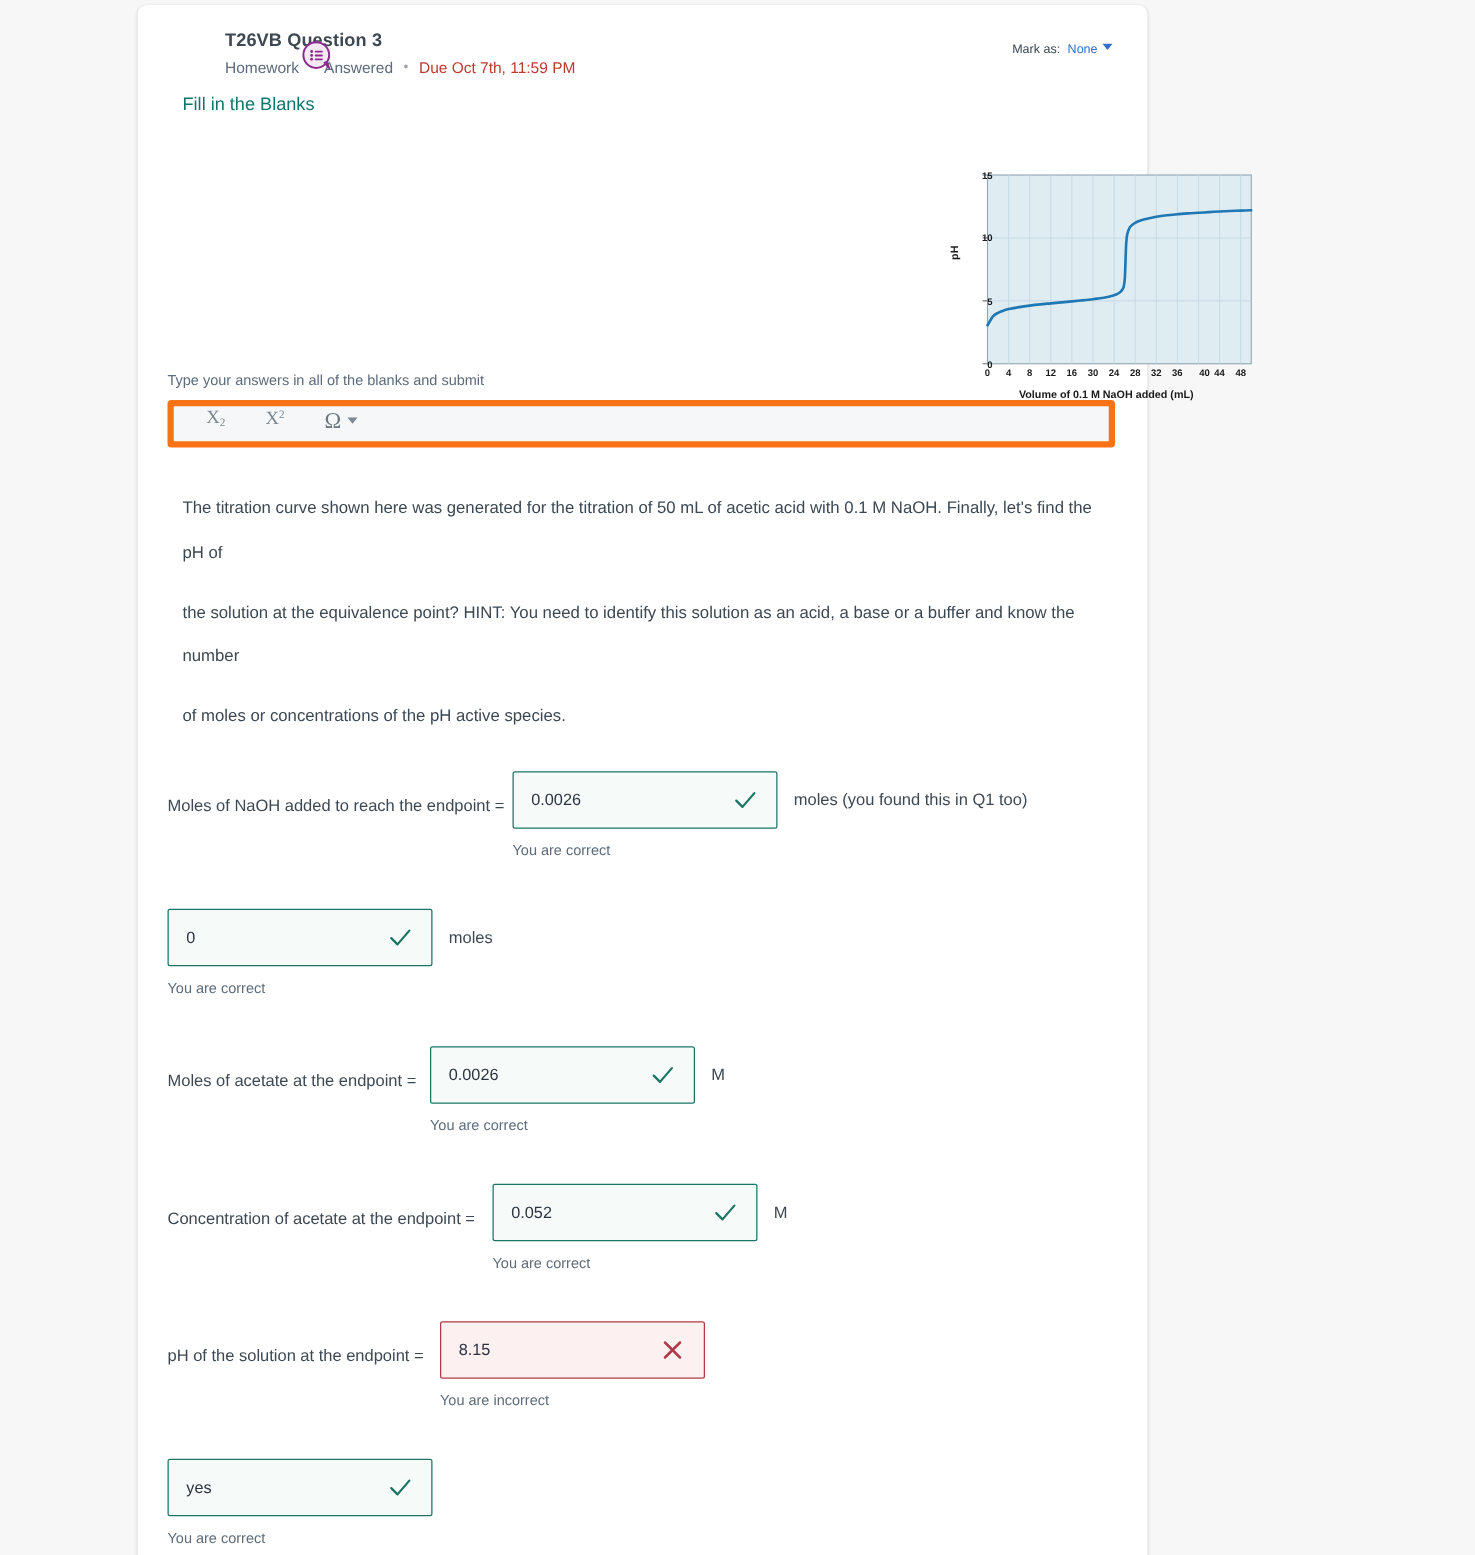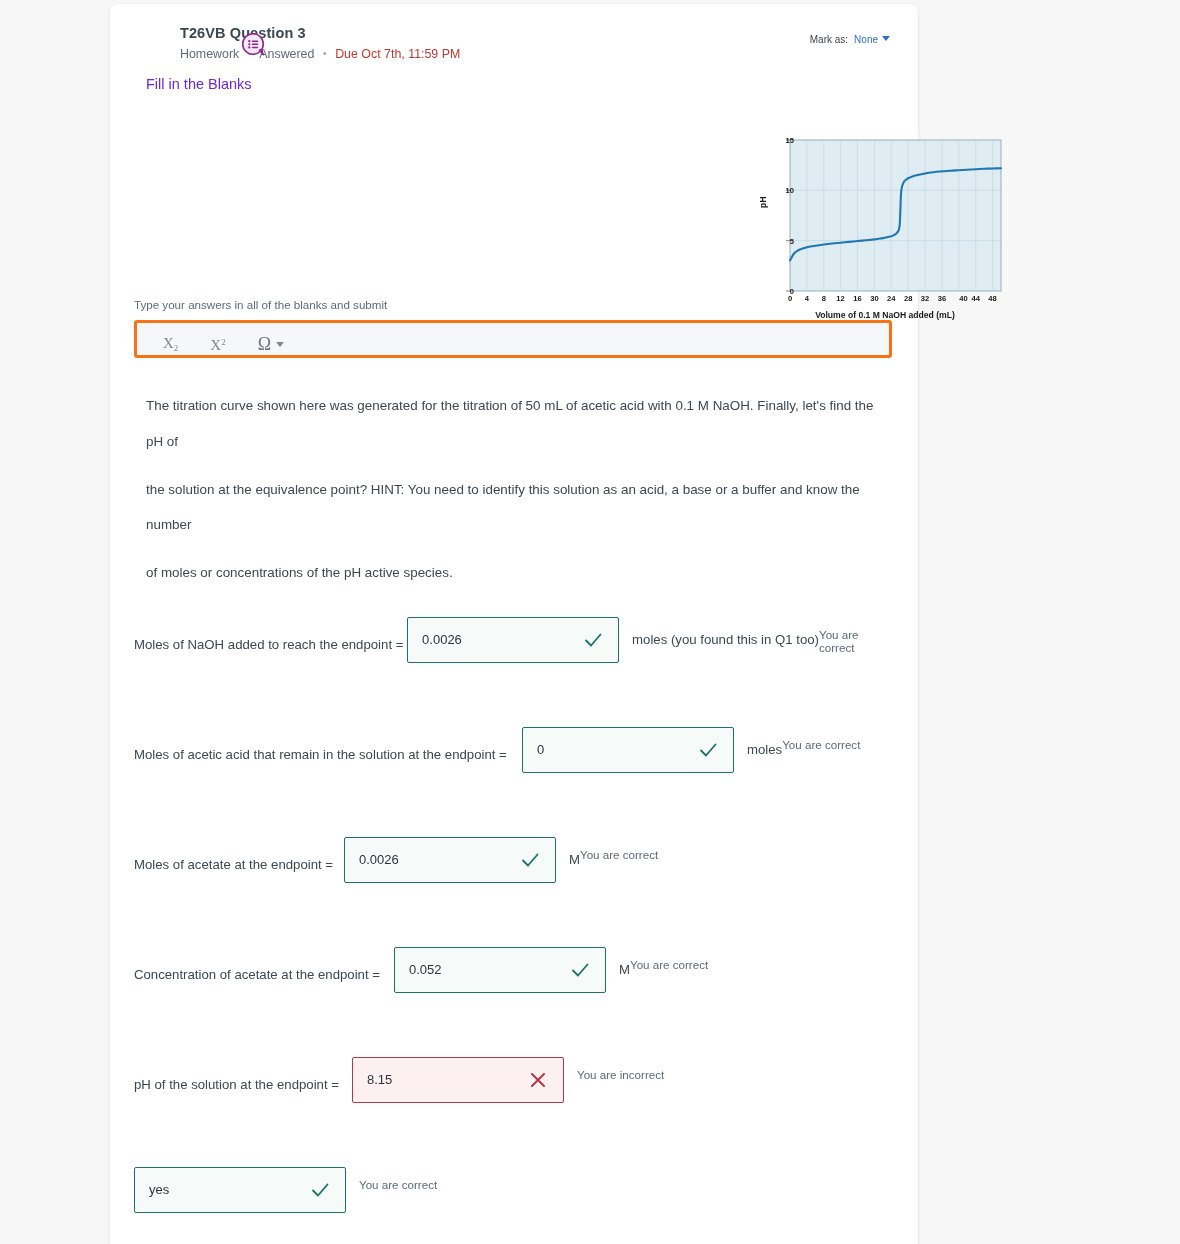--- a/index.html
+++ b/index.html
@@ -57,21 +57,21 @@
     display: inline-block; margin-left: 4px;
     border-left: 4.5px solid transparent;
     border-right: 4.5px solid transparent;
     border-top: 5px solid #2f6fd0;
     vertical-align: 2px;
   }
 
   
   .body { padding: 0 26px 0 24px; position: relative; }
   .qtype {
-    font-size: 14.5px; color: #6d28d9;
+    font-size: 14.5px; color: #0f766e;
     margin: 10px 0 0 12px;
   }
 
   
   .chart-wrap {
     position: absolute;
     left: 650px; top: 54px;
     width: 250px; height: 200px;
   }
   .chart-title-y {
@@ -99,23 +99,23 @@
 
   
   .helper {
     margin: 34px 0 0 0;
     font-size: 11.6px; color: #5d6b7a;
   }
   .editor-toolbar {
     margin-top: 9px;
     height: 38px;
     background: #f6f7f8;
-    border: 3px solid #f97316;
+    border: 5px solid #f97316;
     border-radius: 3px;
-    display: flex; align-items: flex-end;
+    display: flex; align-items: flex-start;
     padding-left: 14px;
   }
   .tb-btn {
     font-size: 15px; color: #7b8794;
     padding: 2px 12px; margin-right: 8px;
     cursor: pointer; line-height: 1;
     font-family: "Liberation Serif", serif;
   }
   .tb-btn .sub { font-size: 9px; vertical-align: -3px; }
   .tb-btn .sup { font-size: 9px; vertical-align: 5px; }
@@ -143,21 +143,21 @@
     display: flex; align-items: flex-start;
     margin-bottom: 0;
     height: 110px;
   }
   .blank-label {
     font-size: 13.2px; color: #3d4852;
     line-height: 1.3;
     padding-top: 19px;
     white-space: nowrap;
   }
-  .blank-field-col { display: flex; }
+  .blank-field-col { display: flex; flex-direction: column; }
   .blank-field-row { display: flex; align-items: center; }
   .field {
     position: relative;
     height: 46px;
     display: flex; align-items: center;
     padding: 0 14px;
     border-radius: 2px;
     font-size: 13px;
     color: #2b3440;
     cursor: text;
@@ -309,21 +309,20 @@
                     </svg>
                 </span>
               </div>
               <span class="unit">moles (you found this in Q1 too)</span>
             </div>
             <div class="feedback">You are correct</div>
           </div>
         </div>
 
         <div class="blank-row">
-          <div class="blank-label" style="width:388px">Moles of acetic acid that remain in the solution at the endpoint  =</div>
           <div class="blank-field-col">
             <div class="blank-field-row">
               <div class="field correct" style="width:212px">
                 <span class="val">0</span>
                 <span class="mark">
                   <svg width="22" height="22" viewBox="0 0 22 22">
                       <path d="M4 11.5 L9 16.5 L18.5 5.5" fill="none" stroke="#1a7565" stroke-width="1.8" stroke-linecap="round" stroke-linejoin="round"></path>
                     </svg>
                 </span>
               </div>

